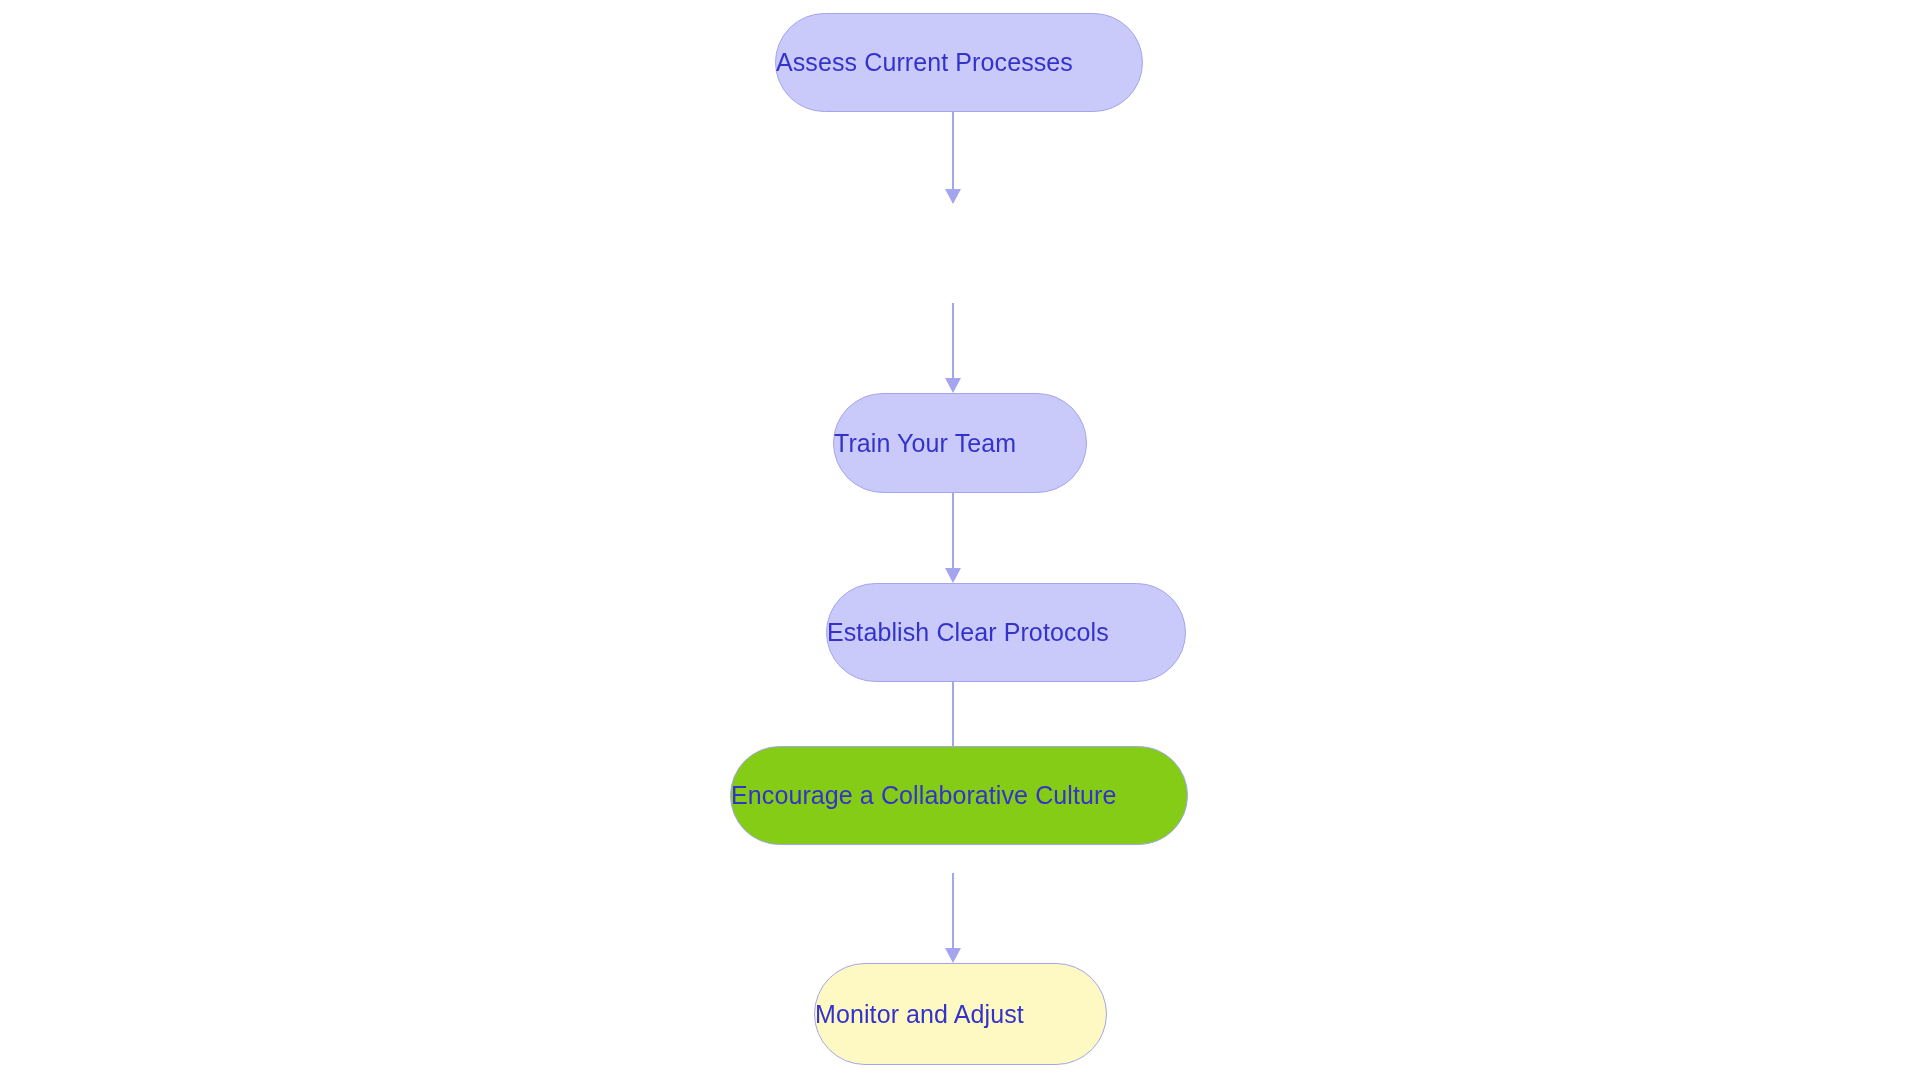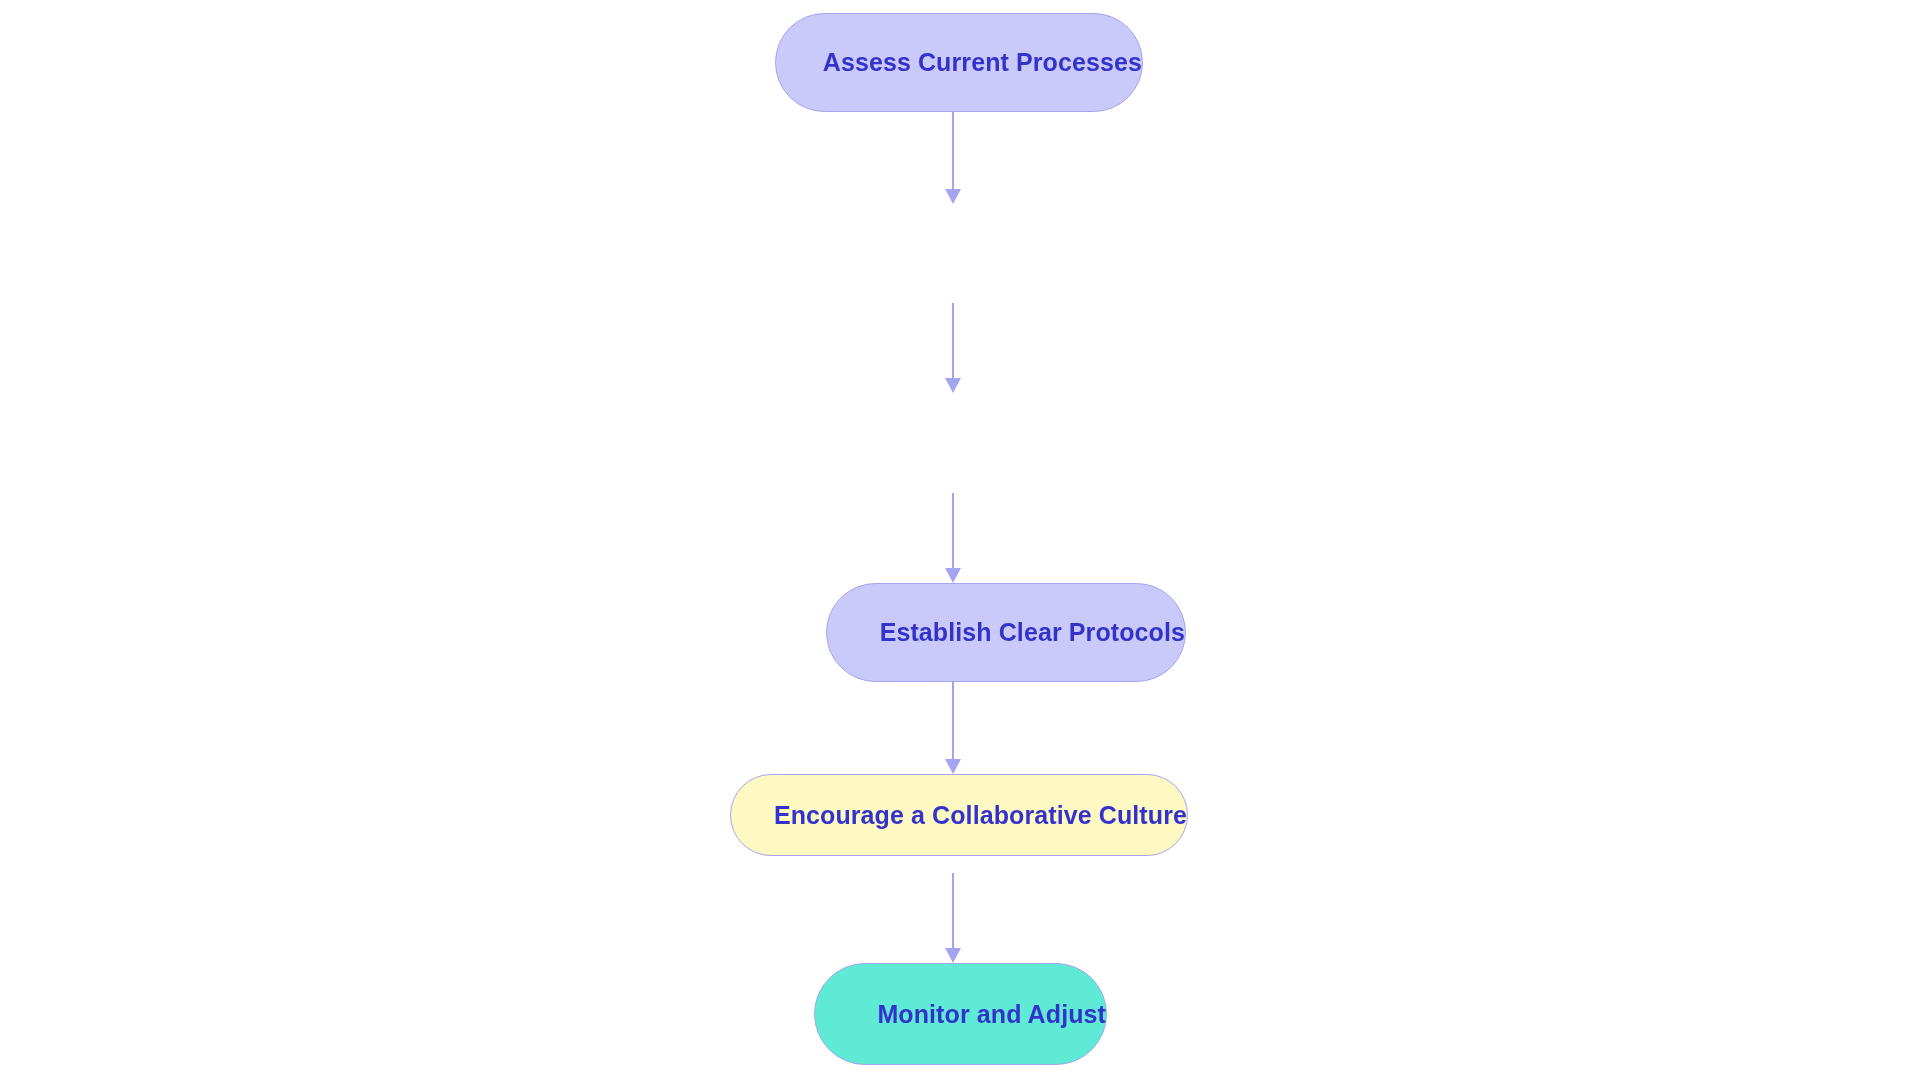--- a/index.html
+++ b/index.html
@@ -21,27 +21,27 @@
     height: 1083px;
     background: #ffffff;
   }
 
   
   .flow-node {
     position: absolute;
     box-sizing: border-box;
     display: flex;
     align-items: center;
-    justify-content: flex-end;
+    justify-content: flex-start;
     background: #c9c9fa;
     border: 1.6px solid #a5a5ef;
     border-radius: 26px;
     color: #3333cc;
     font-size: 25px;
-    font-weight: 700;
+    font-weight: 400;
     letter-spacing: 0.1px;
     line-height: 1;
     white-space: nowrap;
     user-select: none;
   }
   .flow-node .node-label {
     display: block;
     color: #3333cc;
     font-size: 25px;
     line-height: 1;
@@ -95,23 +95,26 @@
     <div class="conn-head" style="border-top-color: rgb(165, 165, 239);"></div>
   </div>
   <div class="connector" style="left: 943px; top: 873px; width: 20px; height: 90px;">
     <div class="conn-line" style="height: 77px; background: rgb(165, 165, 239);"></div>
     <div class="conn-head" style="border-top-color: rgb(165, 165, 239);"></div>
   </div>
 
   <div class="flow-node" style="left: 775px; top: 13px; width: 368px; height: 99px; background: rgb(201, 201, 250); border-color: rgb(165, 165, 239); color: rgb(51, 51, 204); border-radius: 50px;">
     <span class="node-label">Assess Current Processes</span>
   </div>
+  <div class="flow-node" style="left: 833px; top: 393px; width: 254px; height: 100px; background: rgb(201, 201, 250); border-color: rgb(165, 165, 239); color: rgb(51, 51, 204); border-radius: 50px;">
+    <span class="node-label">Train Your Team</span>
+  </div>
   <div class="flow-node" style="left: 826px; top: 583px; width: 360px; height: 99px; background: rgb(201, 201, 250); border-color: rgb(165, 165, 239); color: rgb(51, 51, 204); border-radius: 50px;">
     <span class="node-label">Establish Clear Protocols</span>
   </div>
-  <div class="flow-node" style="left: 730px; top: 774px; width: 458px; height: 82px; background: #fef9c3; border-color: rgb(165, 165, 239); color: rgb(51, 51, 204); border-radius: 50px;">
+  <div class="flow-node" style="left: 730px; top: 746px; width: 458px; height: 99px; background: #84cc16; border-color: rgb(165, 165, 239); color: rgb(51, 51, 204); border-radius: 50px;">
     <span class="node-label">Encourage a Collaborative Culture</span>
   </div>
-  <div class="flow-node" style="left: 814px; top: 963px; width: 293px; height: 102px; background: #5eead4; border-color: rgb(165, 165, 239); color: rgb(51, 51, 204); border-radius: 51px;">
+  <div class="flow-node" style="left: 814px; top: 963px; width: 293px; height: 102px; background: #fef9c3; border-color: rgb(165, 165, 239); color: rgb(51, 51, 204); border-radius: 51px;">
     <span class="node-label">Monitor and Adjust</span>
   </div>
 
 </div>
 
 </body></html>

